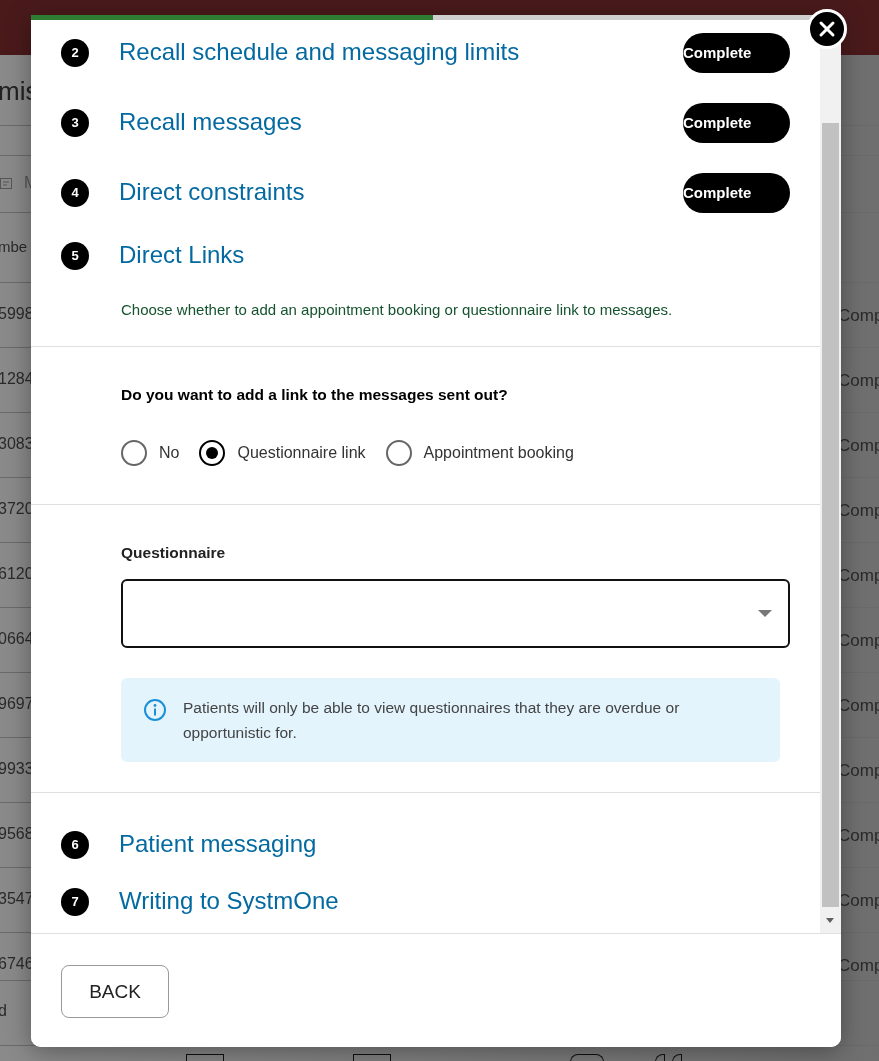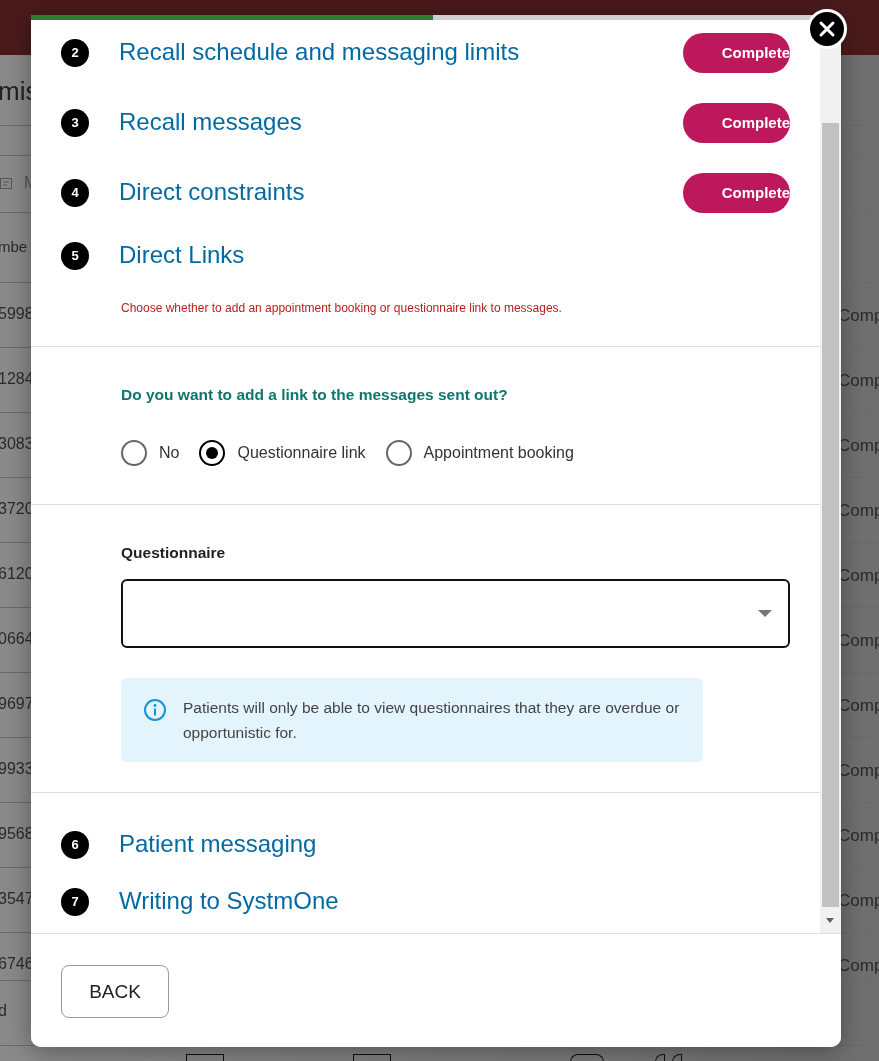--- a/index.html
+++ b/index.html
@@ -24,38 +24,38 @@
   .progress-fill { position: absolute; left: 0; top: 0; height: 5px; background: #2e7d32; }
 
   .scroll-area { position: absolute; left: 0; top: 5px; width: 810px; height: 913px; overflow: hidden; }
   .scrollbar { position: absolute; left: 789px; top: 0; width: 21px; height: 913px; background: #f1f1f1; }
   .scroll-thumb { position: absolute; left: 2px; top: 103px; width: 17px; height: 784px; background: #c1c1c1; }
   .scroll-down { position: absolute; left: 6px; top: 898px; width: 0; height: 0; border-left: 4px solid transparent; border-right: 4px solid transparent; border-top: 5px solid #606060; }
 
   .step { position: absolute; left: 0; width: 789px; height: 40px; }
   .step-num { position: absolute; left: 30px; top: 11px; width: 28px; height: 28px; border-radius: 50%; background: #000; color: #fff; font-size: 13px; font-weight: bold; text-align: center; line-height: 28px; }
   .step-title { position: absolute; left: 88px; top: 10px; font-size: 24px; color: #0369a1; white-space: nowrap; }
-  .badge { position: absolute; left: 652px; top: 5px; width: 107px; height: 40px; border-radius: 20px; background: #be185d; color: #fff; font-size: 15px; font-weight: bold; text-align: right; line-height: 40px; }
-
-  .desc { position: absolute; left: 90px; top: 281px; font-size: 12px; color: #b91c1c; white-space: nowrap; }
+  .badge { position: absolute; left: 652px; top: 5px; width: 107px; height: 40px; border-radius: 20px; background: #000000; color: #fff; font-size: 15px; font-weight: bold; text-align: left; line-height: 40px; }
+
+  .desc { position: absolute; left: 90px; top: 281px; font-size: 15px; color: #14532d; white-space: nowrap; }
   .divider { position: absolute; left: 0; width: 789px; height: 1px; background: #e0e0e0; }
-  .question { position: absolute; left: 90px; top: 366px; font-size: 15.5px; font-weight: bold; color: #0f766e; white-space: nowrap; text-align: center; }
+  .question { position: absolute; left: 90px; top: 366px; font-size: 15.5px; font-weight: bold; color: #000000; white-space: nowrap; text-align: center; }
 
   .radio-row { position: absolute; left: 90px; top: 418px; height: 30px; display: flex; align-items: center; }
   .radio { display: flex; align-items: center; cursor: pointer; }
   .radio-circle { width: 26px; height: 26px; border-radius: 50%; border: 2.5px solid #666; position: relative; }
   .radio-circle.checked { border-color: #000; }
   .radio-circle.checked::after { content: ""; position: absolute; left: 4.5px; top: 4.5px; width: 12px; height: 12px; border-radius: 50%; background: #000; }
   .radio-label { font-size: 16px; color: #333; margin-left: 12px; margin-right: 20px; white-space: nowrap; }
 
   .field-label { position: absolute; left: 90px; top: 524px; font-size: 15.5px; font-weight: bold; color: #222; }
   .select { position: absolute; left: 90px; top: 559px; width: 669px; height: 69px; border: 2px solid #111; border-radius: 6px; background: #fff; }
   .select-caret { position: absolute; right: 16px; top: 29px; width: 0; height: 0; border-left: 7px solid transparent; border-right: 7px solid transparent; border-top: 7px solid #777; }
 
-  .info-box { position: absolute; left: 90px; top: 658px; width: 582px; height: 84px; background: #e3f4fc; border-radius: 6px; }
+  .info-box { position: absolute; left: 90px; top: 658px; width: 659px; height: 84px; background: #e3f4fc; border-radius: 6px; }
   .info-icon { position: absolute; left: 22px; top: 20px; width: 24px; height: 24px; }
   .info-text { position: absolute; left: 62px; top: 17px; width: 580px; font-size: 15.5px; line-height: 25px; color: #444; }
 
   .footer { position: absolute; left: 0; top: 918px; width: 810px; height: 114px; border-top: 1px solid #e0e0e0; background: #fff; }
   .btn-back { position: absolute; left: 30px; top: 31px; width: 108px; height: 53px; border: 1px solid #999; border-radius: 8px; background: #fff; font-family: "Liberation Sans", sans-serif; font-size: 19px; color: #222; cursor: pointer; }
   .btn-next { position: absolute; left: 673px; top: 31px; width: 107px; height: 53px; border: none; border-radius: 8px; background: #000; color: #fff; font-family: "Liberation Sans", sans-serif; font-size: 19px; box-shadow: 0 2px 4px rgba(0,0,0,0.3); cursor: pointer; }
 
   .close-btn { position: absolute; left: 807px; top: 9px; width: 40px; height: 40px; border-radius: 50%; background: #000; border: 3px solid #fff; cursor: pointer; }
   .close-btn svg { position: absolute; left: 8px; top: 8px; }
 </style>

